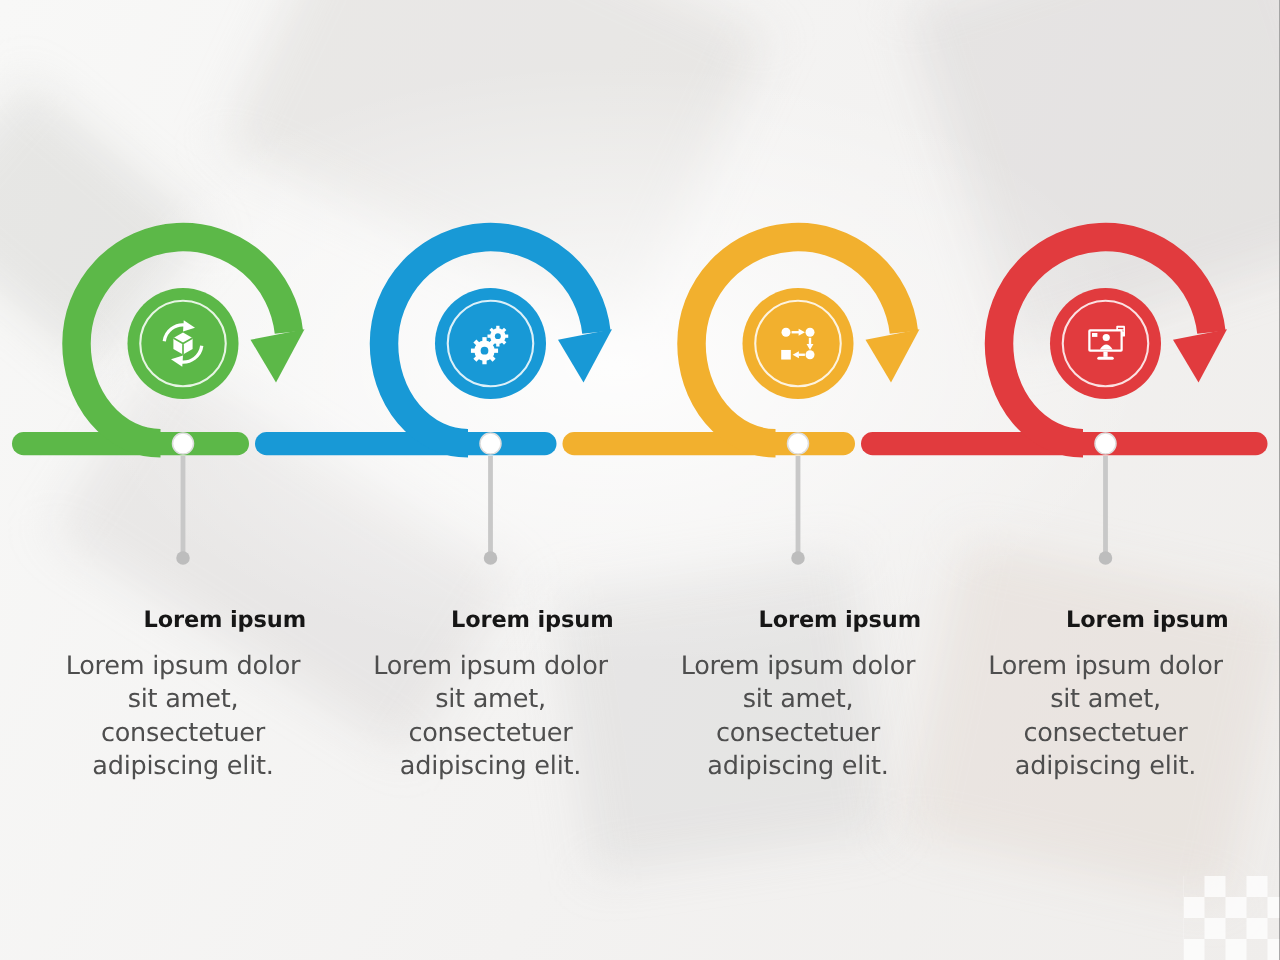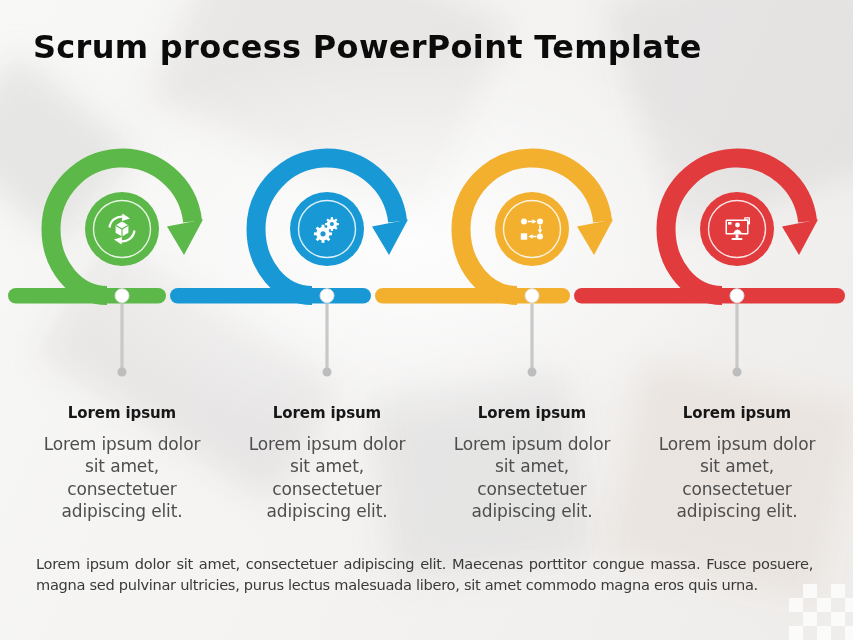--- a/index.html
+++ b/index.html
@@ -22,41 +22,40 @@
     background:repeating-conic-gradient(rgba(255,255,255,.95) 0% 25%, rgba(255,255,255,0) 0% 50%) 0 0/28px 28px;}
 
   .title{
     position:absolute;left:33px;top:28px;z-index:2;margin:0;
     font-size:32px;font-weight:bold;color:#0b0b0b;letter-spacing:.3px;white-space:nowrap;
   }
   #diagram{position:absolute;left:0;top:140px;z-index:2;}
 
   .cols{position:absolute;left:0;top:0;width:100%;height:100%;z-index:2;}
   .col{position:absolute;top:404px;width:164px;text-align:center;}
-  .col h3{margin:0 0 11px 0;font-size:15px;font-weight:bold;color:#161616;letter-spacing:-.1px;}
+  .col h3{margin:0 0 11px 0;font-size:15px;font-weight:bold;color:#161616;letter-spacing:-.1px;text-align:right;}
   .col p{margin:0;font-size:17px;line-height:1.32;color:#4e4e4e;letter-spacing:-.15px;}
 
   .footer{
     position:absolute;left:36px;top:553px;width:777px;z-index:2;margin:0;
     font-size:14.6px;line-height:1.44;color:#3a3a3a;text-align:justify;letter-spacing:-.3px;
   }
 </style>
 </head>
 <body>
 
 <div class="slide">
   <div class="blob" id="b1"></div>
   <div class="blob" id="b2"></div>
   <div class="blob" id="b3"></div>
   <div class="blob" id="b4"></div>
   <div class="blob" id="b5"></div>
   <div class="blob" id="b6"></div>
   <div class="veil"></div>
 
-  <h1 class="title">Scrum process PowerPoint Template</h1>
 
   <svg id="diagram" width="853" height="250" viewBox="0 0 853 250">
       <g>
         <rect x="8" y="148" width="158" height="15.5" rx="7.75" fill="#5CB848"></rect>
         <line x1="122" y1="164" x2="122" y2="228" stroke="#C8C8C8" stroke-width="3.2"></line>
         <circle cx="122" cy="232" r="4.5" fill="#BDBDBD"></circle>
         <path d="M 107 155.5 A 56 66.5 0 0 1 51 89 A 71 71 0 0 1 192.6 81.5" fill="none" stroke="#5CB848" stroke-width="19"></path>
         <polygon points="167,86.5 203,79.5 184,115" fill="#5CB848"></polygon>
         <circle cx="122" cy="89" r="37" fill="#5CB848"></circle>
         <circle cx="122" cy="89" r="28.5" fill="none" stroke="rgba(255,255,255,.85)" stroke-width="1.4"></circle>
@@ -164,16 +163,15 @@
     <h3>Lorem ipsum</h3>
     <p>Lorem ipsum dolor sit amet, consectetuer adipiscing elit.</p>
   </div>
 
   <div class="col" style="left: 655px;">
     <h3>Lorem ipsum</h3>
     <p>Lorem ipsum dolor sit amet, consectetuer adipiscing elit.</p>
   </div>
 </div>
 
-  <p class="footer">Lorem ipsum dolor sit amet, consectetuer adipiscing elit. Maecenas porttitor congue massa. Fusce posuere, magna sed pulvinar ultricies, purus lectus malesuada libero, sit amet commodo magna eros quis urna.</p>
 
   <div class="wm"></div>
 </div>
 
 </body></html>

